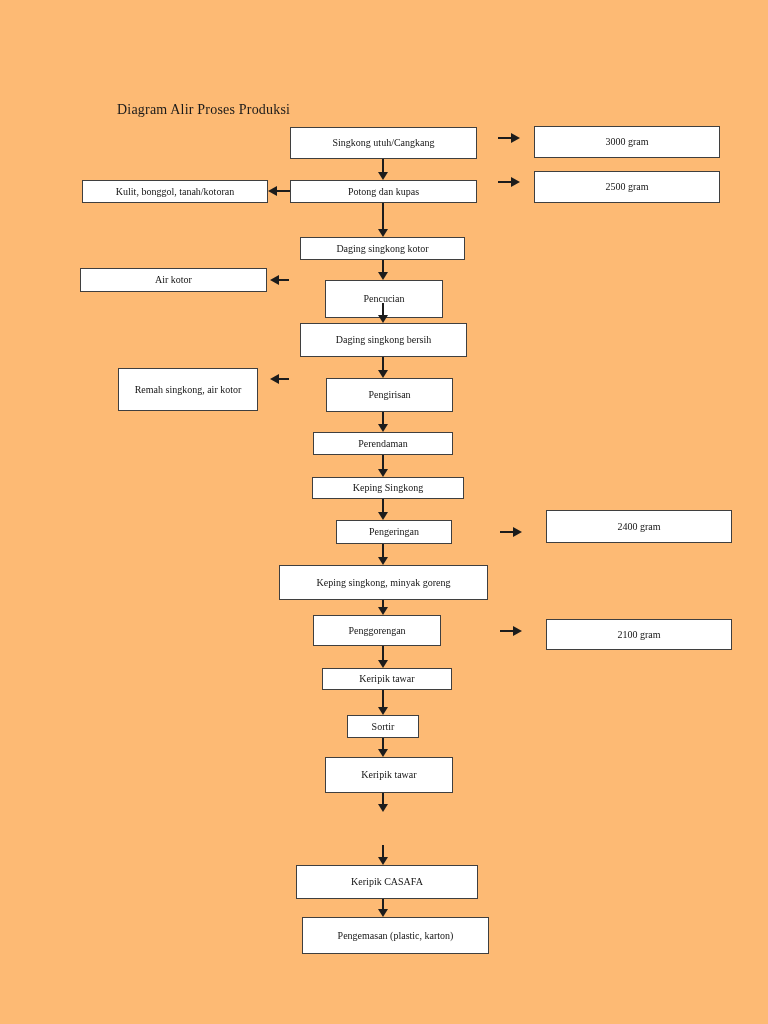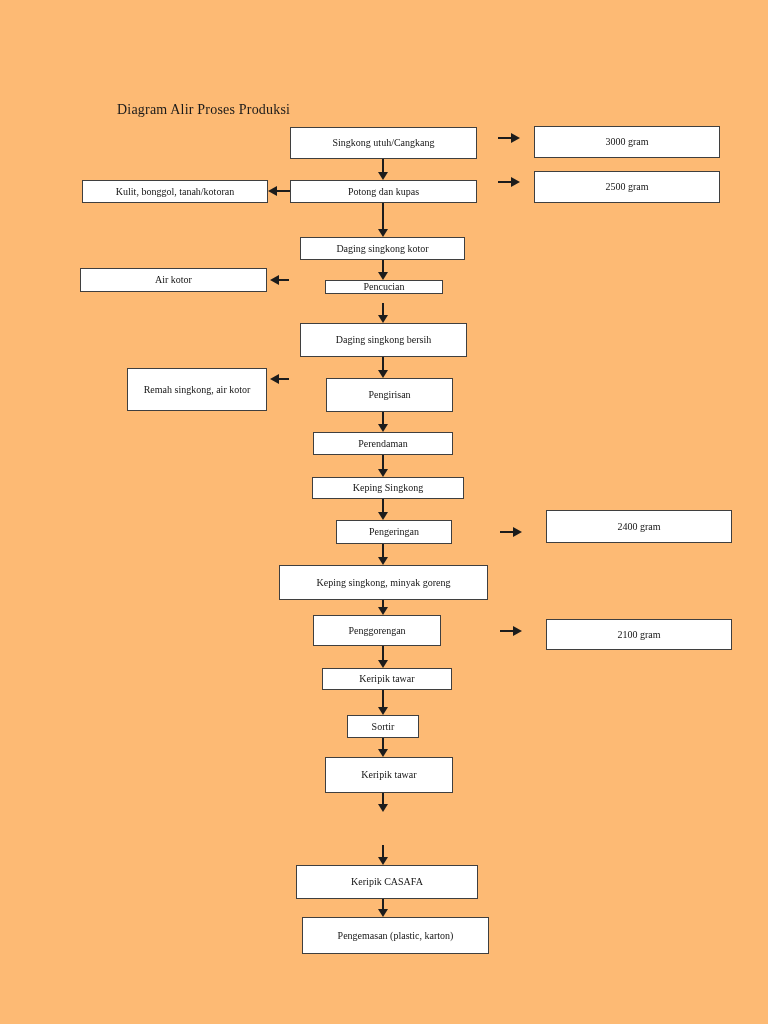--- a/index.html
+++ b/index.html
@@ -82,37 +82,37 @@
 </head>
 <body>
 
 <div class="page">
 
   <h1 class="title">Diagram Alir Proses Produksi</h1>
 
   <div class="box" style="left:290px;top:127px;width:187px;height:32px">Singkong utuh/Cangkang</div>
   <div class="box" style="left:290px;top:180px;width:187px;height:23px">Potong dan kupas</div>
   <div class="box" style="left:300px;top:237px;width:165px;height:23px">Daging singkong kotor</div>
-  <div class="box" style="left:325px;top:280px;width:118px;height:14px">Pencucian</div>
+  <div class="box" style="left:325px;top:280px;width:118px;height:38px">Pencucian</div>
   <div class="box" style="left:300px;top:323px;width:167px;height:34px">Daging singkong bersih</div>
   <div class="box" style="left:326px;top:378px;width:127px;height:34px">Pengirisan</div>
   <div class="box" style="left:313px;top:432px;width:140px;height:23px">Perendaman</div>
   <div class="box" style="left:312px;top:477px;width:152px;height:22px">Keping Singkong</div>
   <div class="box" style="left:336px;top:520px;width:116px;height:24px">Pengeringan</div>
   <div class="box" style="left:279px;top:565px;width:209px;height:35px">Keping singkong, minyak goreng</div>
   <div class="box" style="left:313px;top:615px;width:128px;height:31px">Penggorengan</div>
   <div class="box" style="left:322px;top:668px;width:130px;height:22px">Keripik tawar</div>
   <div class="box" style="left:347px;top:715px;width:72px;height:23px">Sortir</div>
   <div class="box" style="left:325px;top:757px;width:128px;height:36px">Keripik tawar</div>
   <div class="box" style="left:296px;top:865px;width:182px;height:34px">Keripik CASAFA</div>
   <div class="box" style="left:302px;top:917px;width:187px;height:37px">Pengemasan (plastic, karton)</div>
 
   <div class="box" style="left:82px;top:180px;width:186px;height:23px">Kulit, bonggol, tanah/kotoran</div>
   <div class="box" style="left:80px;top:268px;width:187px;height:24px">Air kotor</div>
-  <div class="box wrap2" style="left:127px;top:368px;width:140px;height:43px">Remah singkong, air kotor</div>
+  <div class="box wrap2" style="left:118px;top:368px;width:140px;height:43px">Remah singkong, air kotor</div>
 
   <div class="box" style="left:534px;top:126px;width:186px;height:32px">3000 gram</div>
   <div class="box" style="left:534px;top:171px;width:186px;height:32px">2500 gram</div>
   <div class="box" style="left:546px;top:510px;width:186px;height:33px">2400 gram</div>
   <div class="box" style="left:546px;top:619px;width:186px;height:31px">2100 gram</div>
 
   <div class="varrow" style="left:382px;top:159px;height:13px"></div>
   <div class="varrow" style="left:382px;top:203px;height:26px"></div>
   <div class="varrow" style="left:382px;top:260px;height:12px"></div>
   <div class="varrow" style="left:382px;top:303px;height:12px"></div>

